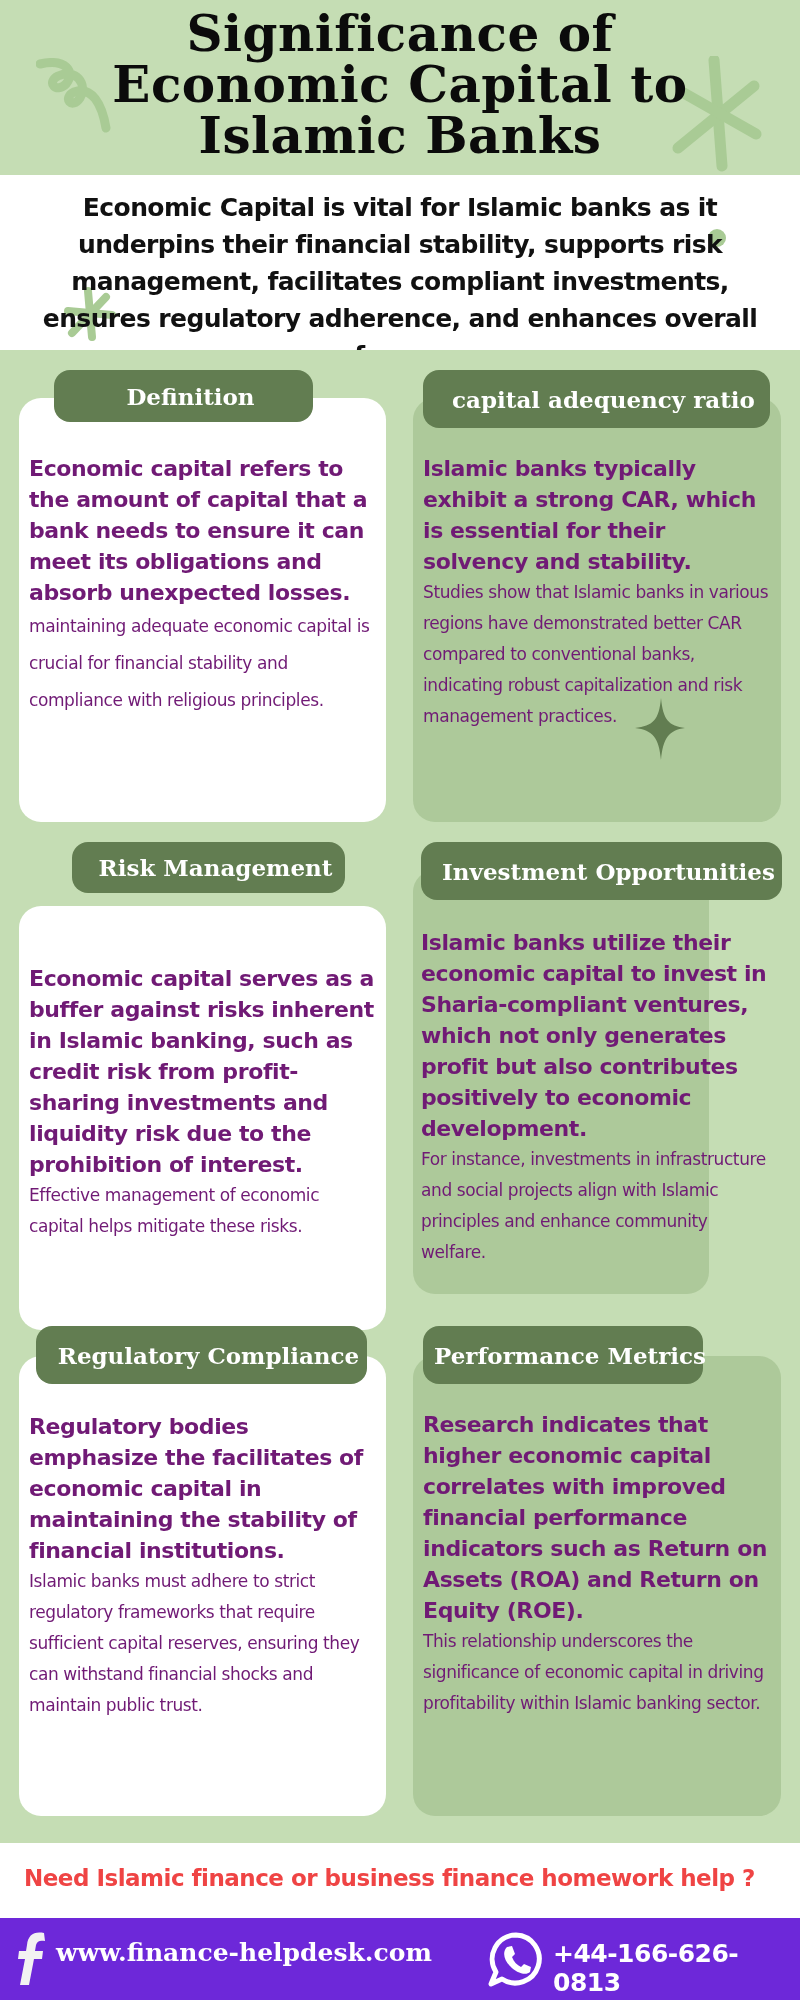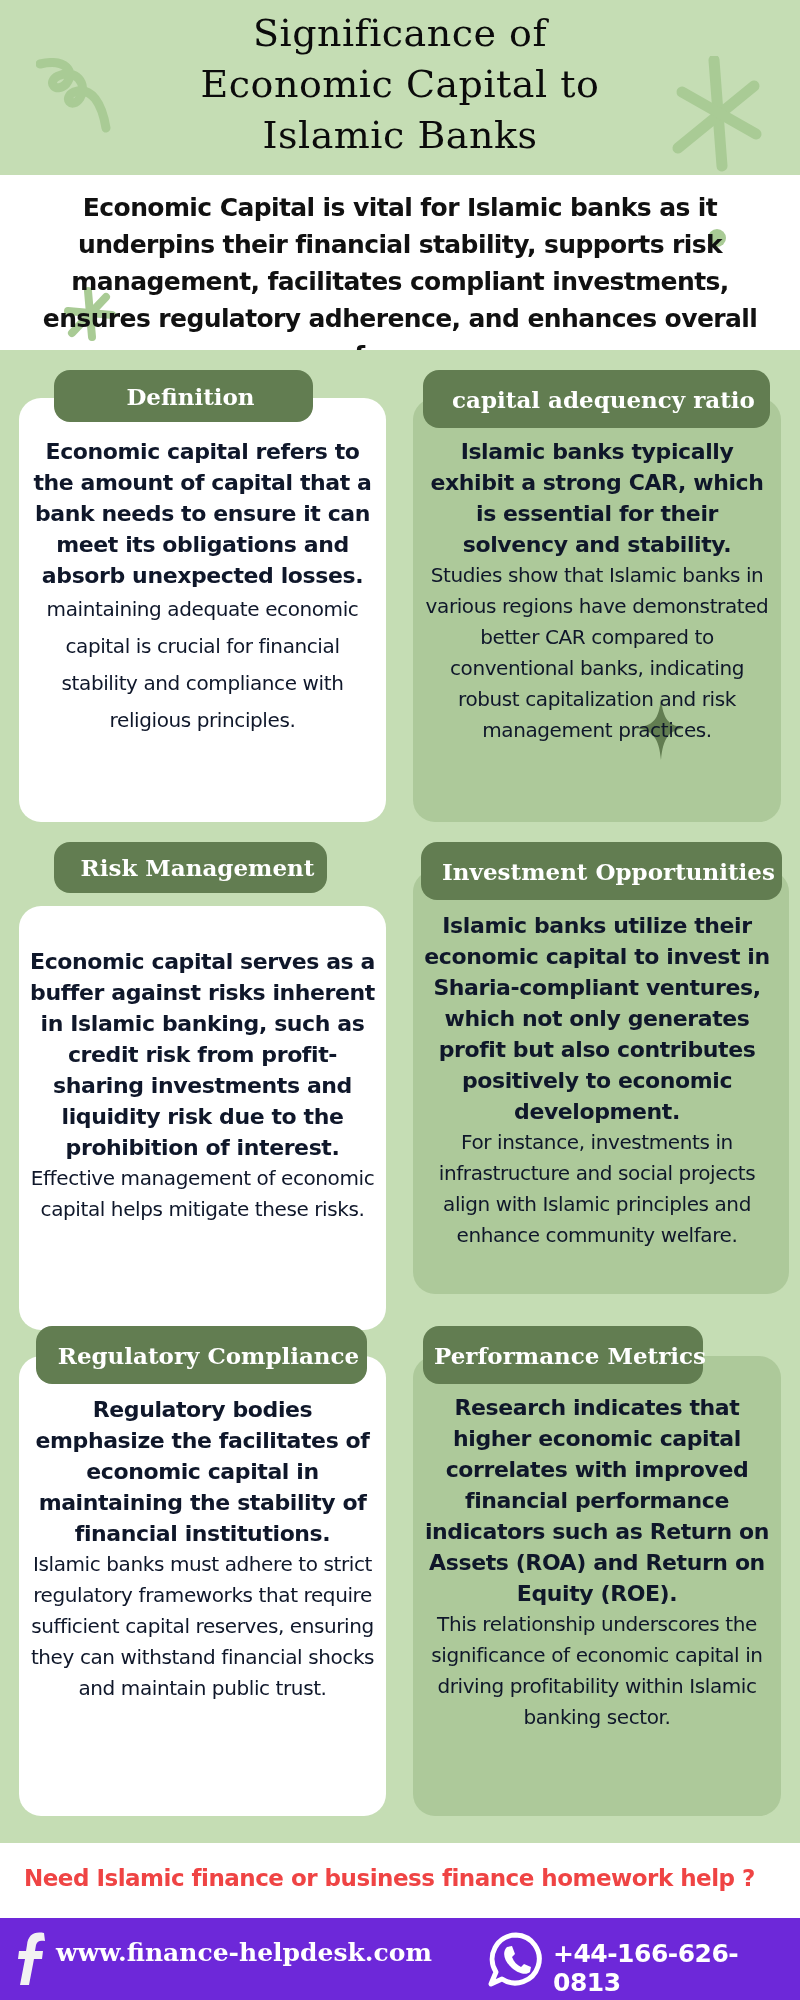--- a/index.html
+++ b/index.html
@@ -1,32 +1,32 @@
 <!DOCTYPE html>
 <html><head>
 <meta charset="utf-8">
 <style>
   * { box-sizing: border-box; margin: 0; padding: 0; }
   body { width: 800px; height: 2000px; overflow: hidden; background: #c5ddb4; font-family: "DejaVu Sans", sans-serif; color: #111; }
   .page { position: relative; width: 800px; height: 2000px; }
 
   .header { position: absolute; left: 0; top: 0; width: 800px; height: 175px; background: #c5ddb4; overflow: hidden; }
-  .title { position: absolute; left: 0; top: 8px; width: 800px; text-align: center; font-family: "DejaVu Serif", serif; font-weight: normal; font-size: 38px; line-height: 51px; color: #0b0b0b; letter-spacing: 0.5px; }
+  .title { position: absolute; left: 0; top: 8px; width: 800px; text-align: center; font-family: "DejaVu Serif", serif; font-weight: bold; font-size: 50px; line-height: 51px; color: #0b0b0b; letter-spacing: 0.5px; }
   .deco { position: absolute; }
 
   .intro { position: absolute; left: 0; top: 175px; width: 800px; height: 175px; background: #ffffff; overflow: hidden; }
   .intro-text { position: absolute; left: 14px; top: 14px; width: 772px; text-align: center; font-size: 25px; line-height: 37px; font-weight: 600; color: #111; font-family: "DejaVu Sans", sans-serif; letter-spacing: -0.6px; }
 
   .card { position: absolute; border-radius: 22px; }
   .card.white { background: #ffffff; }
   .card.green { background: #adc99a; }
   .tab { position: absolute; background: #627d51; color: #fff; border-radius: 16px; font-family: "DejaVu Serif", serif; font-weight: bold; font-size: 23px; text-align: center; display: flex; align-items: center; justify-content: center; white-space: nowrap; padding-left: 14px; }
-  .card-body { position: absolute; text-align: center; color: #0f172a; }
+  .card-body { position: absolute; text-align: left; color: #701a75; margin-top: 17px; }
   .card-body .bold { font-weight: bold; font-size: 22px; line-height: 31px; letter-spacing: -0.4px; display: block; }
-  .card-body .reg { font-weight: normal; font-size: 20px; line-height: 31px; letter-spacing: -0.4px; display: block; }
+  .card-body .reg { font-weight: normal; font-size: 17px; line-height: 31px; letter-spacing: -0.4px; display: block; }
   .card-body.loose .reg { line-height: 37px; }
 
   .cta { position: absolute; left: 0; top: 1843px; width: 800px; height: 75px; background: #fff; }
   .cta-text { position: absolute; left: 24px; top: 22px; font-size: 23px; font-weight: 600; color: #ef4444; letter-spacing: -0.5px; }
 
   .footer { position: absolute; left: 0; top: 1918px; width: 800px; height: 82px; background: #6d28d9; }
   .fb { position: absolute; left: 14px; top: 13px; }
   .site { position: absolute; left: 56px; top: 20px; font-family: "DejaVu Serif", serif; font-weight: bold; font-size: 25px; color: #fff; }
   .wa { position: absolute; left: 486px; top: 12px; }
   .phone { position: absolute; left: 553px; top: 21px; font-family: "DejaVu Sans", sans-serif; font-weight: bold; font-size: 25px; color: #fff; letter-spacing: -0.5px; }
@@ -86,23 +86,23 @@
     </div>
   </div>
   <div class="tab" style="left:423px;top:370px;width:347px;height:58px">capital adequency ratio</div>
 
   <div class="card white" style="left:19px;top:906px;width:367px;height:424px">
     <div class="card-body" style="left:10px;top:40px;width:347px">
       <span class="bold">Economic capital serves as a buffer against risks inherent in Islamic banking, such as credit risk from profit-sharing investments and liquidity risk due to the prohibition of interest.</span>
       <span class="reg">Effective management of economic capital helps mitigate these risks.</span>
     </div>
   </div>
-  <div class="tab" style="left:54px;top:842px;width:273px;height:51px">Risk Management</div>
+  <div class="tab" style="left:72px;top:842px;width:273px;height:51px">Risk Management</div>
 
-  <div class="card green" style="left:413px;top:870px;width:376px;height:424px">
+  <div class="card green" style="left:413px;top:870px;width:296px;height:424px">
     <div class="card-body" style="left:8px;top:40px;width:352px">
       <span class="bold">Islamic banks utilize their economic capital to invest in Sharia-compliant ventures, which not only generates profit but also contributes positively to economic development.</span>
       <span class="reg">For instance, investments in infrastructure and social projects align with Islamic principles and enhance community welfare.</span>
     </div>
   </div>
   <div class="tab" style="left:421px;top:842px;width:361px;height:58px">Investment Opportunities</div>
 
   <div class="card white" style="left:19px;top:1356px;width:367px;height:460px">
     <div class="card-body" style="left:10px;top:38px;width:347px">
       <span class="bold">Regulatory bodies emphasize the facilitates of economic capital in maintaining the stability of financial institutions.</span>

